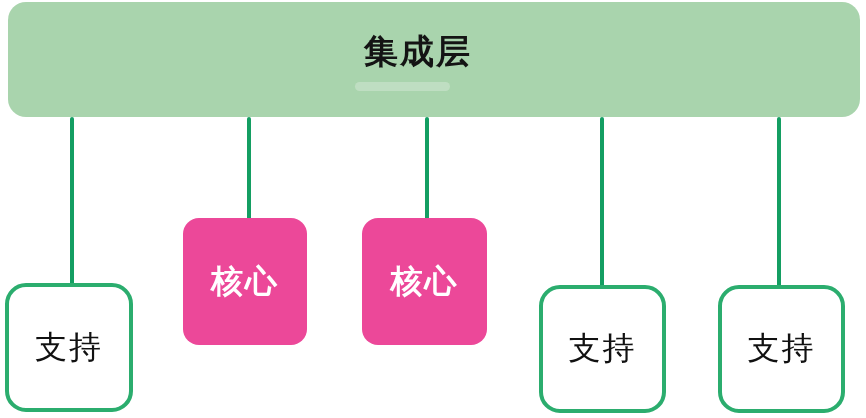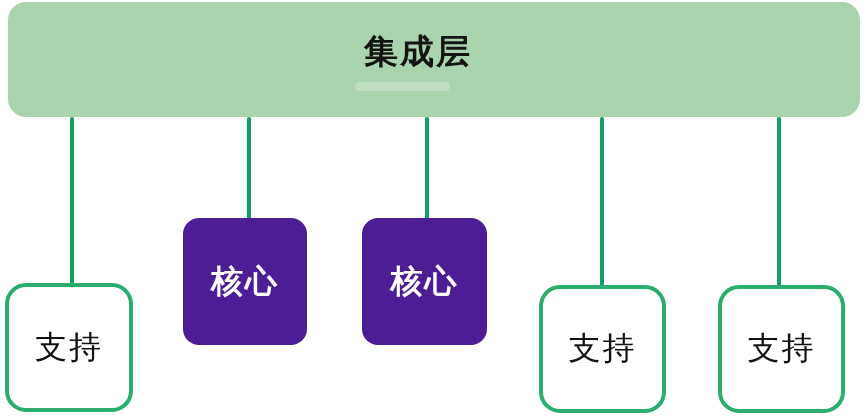--- a/index.html
+++ b/index.html
@@ -57,21 +57,21 @@
   .c5 { left: 777px; top: 117px; height: 170px; }
   .node {
     position: absolute;
     display: flex;
     align-items: center;
     justify-content: center;
     box-sizing: border-box;
     letter-spacing: 2px;
   }
   .node.core {
-    background: #4c1d95;
+    background: #ec4899;
     border-radius: 16px;
     color: #ffffff;
     font-size: 32px;
     font-weight: 600;
   }
   .core1 { left: 183px; top: 218px; width: 124px; height: 127px; }
   .core2 { left: 362px; top: 218px; width: 125px; height: 127px; }
   .node.support {
     background: #ffffff;
     border: 4px solid #2bad6e;

